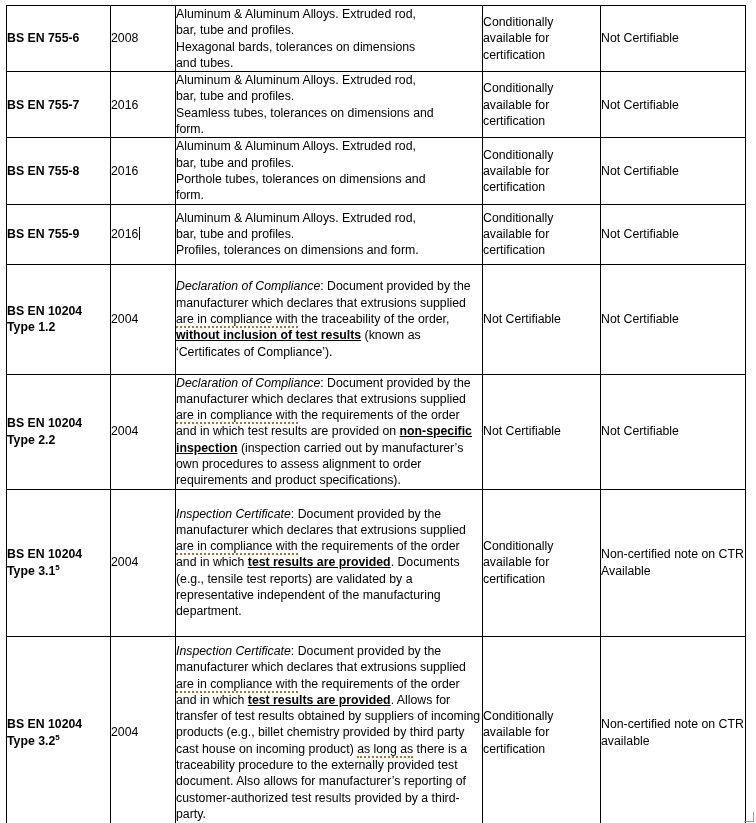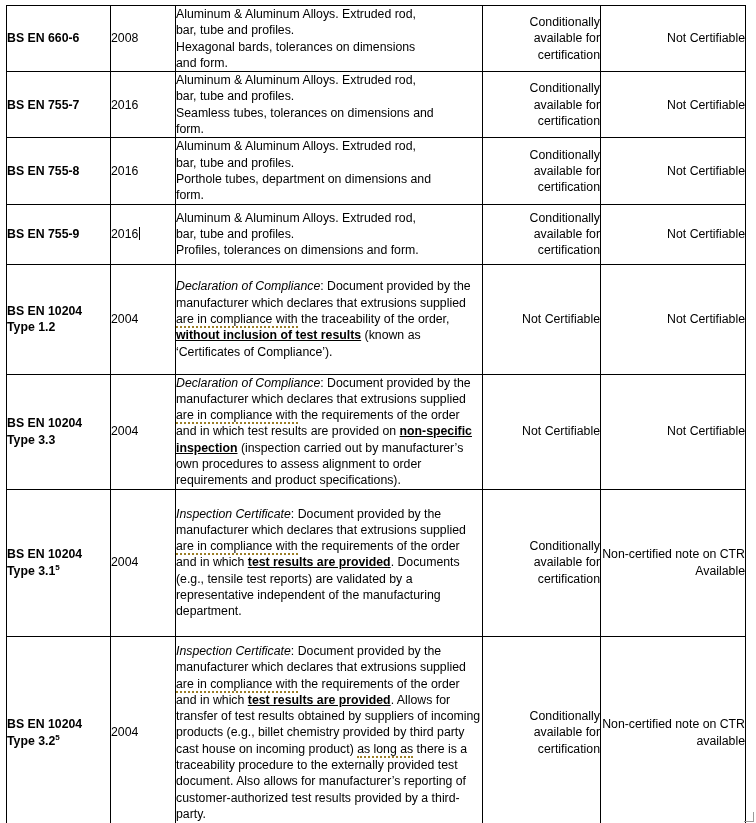--- a/index.html
+++ b/index.html
@@ -45,21 +45,21 @@
     padding: 0 0 0 10px;
   }
   .cell-year {
   }
   .cell-scope {
     text-align: left;
     padding: 4px 6px 4px 7px;
     vertical-align: top;
   }
   .cell-cert, .cell-ctr {
-    text-align: right;
+    text-align: left;
     padding: 0 4px;
   }
 
   .scope-inner { display: block; }
 
   
   .term { font-style: italic; }
 
   
   .u { text-decoration: underline; text-underline-offset: 1px; font-weight: bold; }
@@ -105,30 +105,30 @@
     <col class="c-standard">
     <col class="c-year">
     <col class="c-scope">
     <col class="c-cert">
     <col class="c-ctr">
   </colgroup>
   <tbody>
 
     <tr style="height:64px">
       <td class="cell-standard">
-        <span>BS EN 660-6</span>
+        <span>BS EN 755-6</span>
       </td>
       <td class="cell-year">
         <span>2008</span>
       </td>
       <td class="cell-scope">
         <span class="scope-inner">Aluminum &amp; Aluminum Alloys. Extruded rod,</span>
         <span class="scope-inner">bar, tube and profiles.</span>
         <span class="scope-inner">Hexagonal bards, tolerances on dimensions</span>
-        <span class="scope-inner">and form.</span>
+        <span class="scope-inner">and tubes.</span>
       </td>
       <td class="cell-cert">
         <span>Conditionally available for certification</span>
       </td>
       <td class="cell-ctr">
         <span>Not Certifiable</span>
       </td>
     </tr>
 
     <tr style="height:64px">
@@ -155,21 +155,21 @@
     <tr style="height:64px">
       <td class="cell-standard">
         <span>BS EN 755-8</span>
       </td>
       <td class="cell-year">
         <span>2016</span>
       </td>
       <td class="cell-scope">
         <span class="scope-inner">Aluminum &amp; Aluminum Alloys. Extruded rod,</span>
         <span class="scope-inner">bar, tube and profiles.</span>
-        <span class="scope-inner">Porthole tubes, department on dimensions and</span>
+        <span class="scope-inner">Porthole tubes, tolerances on dimensions and</span>
         <span class="scope-inner">form.</span>
       </td>
       <td class="cell-cert">
         <span>Conditionally available for certification</span>
       </td>
       <td class="cell-ctr">
         <span>Not Certifiable</span>
       </td>
     </tr>
 
@@ -208,21 +208,21 @@
         <span>Not Certifiable</span>
       </td>
       <td class="cell-ctr">
         <span>Not Certifiable</span>
       </td>
     </tr>
 
     <tr style="height:110px">
       <td class="cell-standard">
         <span class="scope-inner">BS EN 10204</span>
-        <span class="scope-inner">Type 3.3</span>
+        <span class="scope-inner">Type 2.2</span>
       </td>
       <td class="cell-year">
         <span>2004</span>
       </td>
       <td class="cell-scope">
         <span class="term">Declaration of Compliance</span><span>: Document provided by the manufacturer which declares that extrusions supplied </span><span class="gram">are in compliance with</span><span> the requirements of the order and in which test results are provided on </span><span class="u">non-specific inspection</span><span> (inspection carried out by manufacturer’s own procedures to assess alignment to order requirements and product specifications).</span>
       </td>
       <td class="cell-cert">
         <span>Not Certifiable</span>
       </td>

